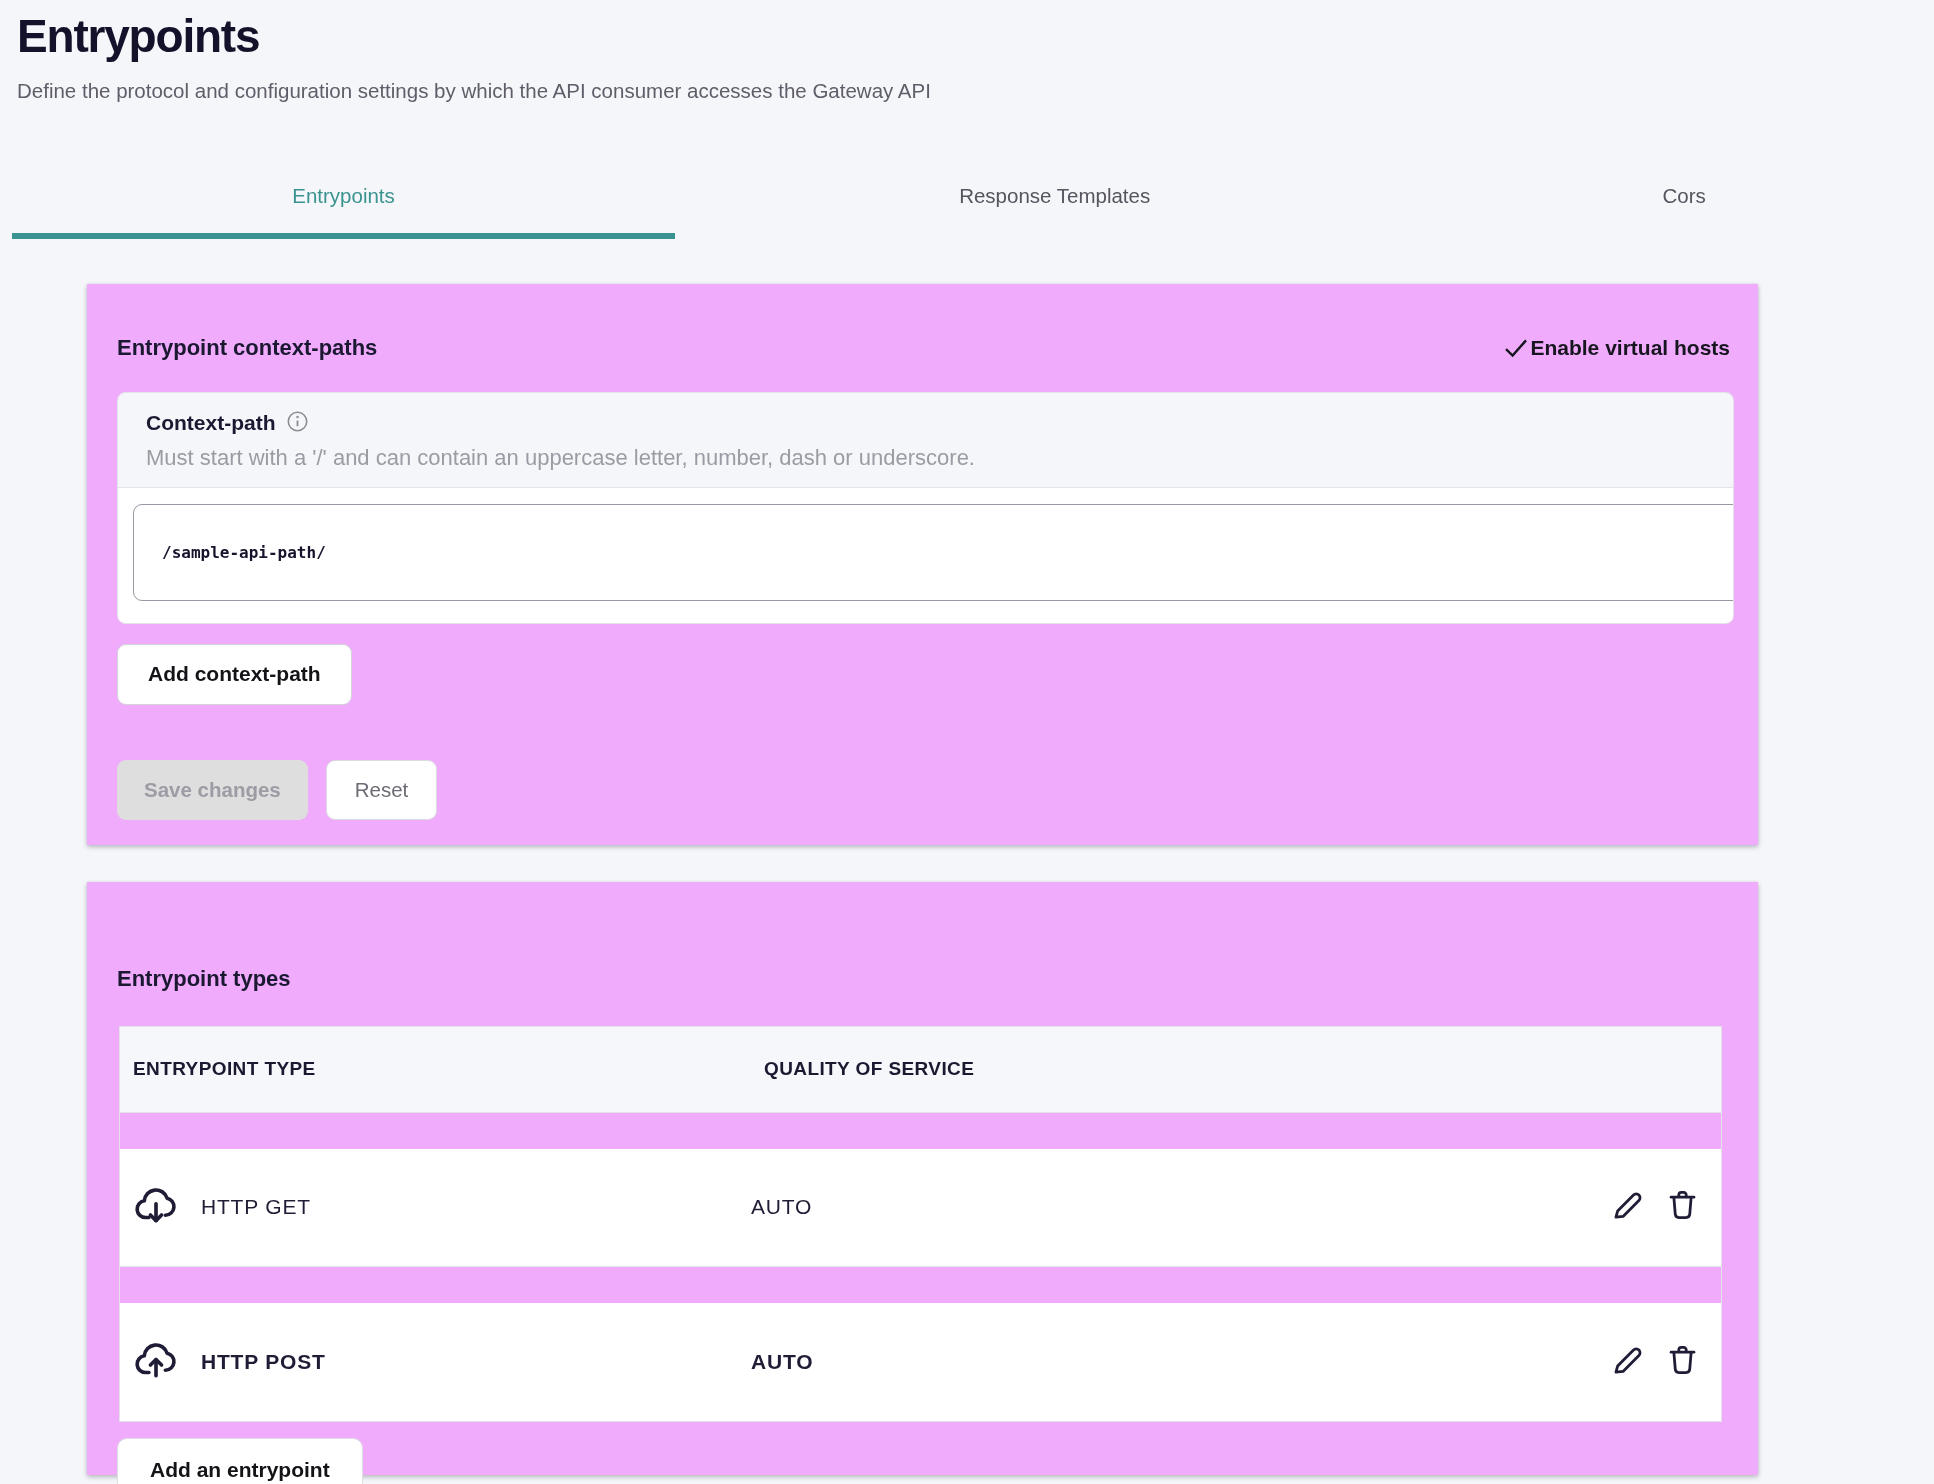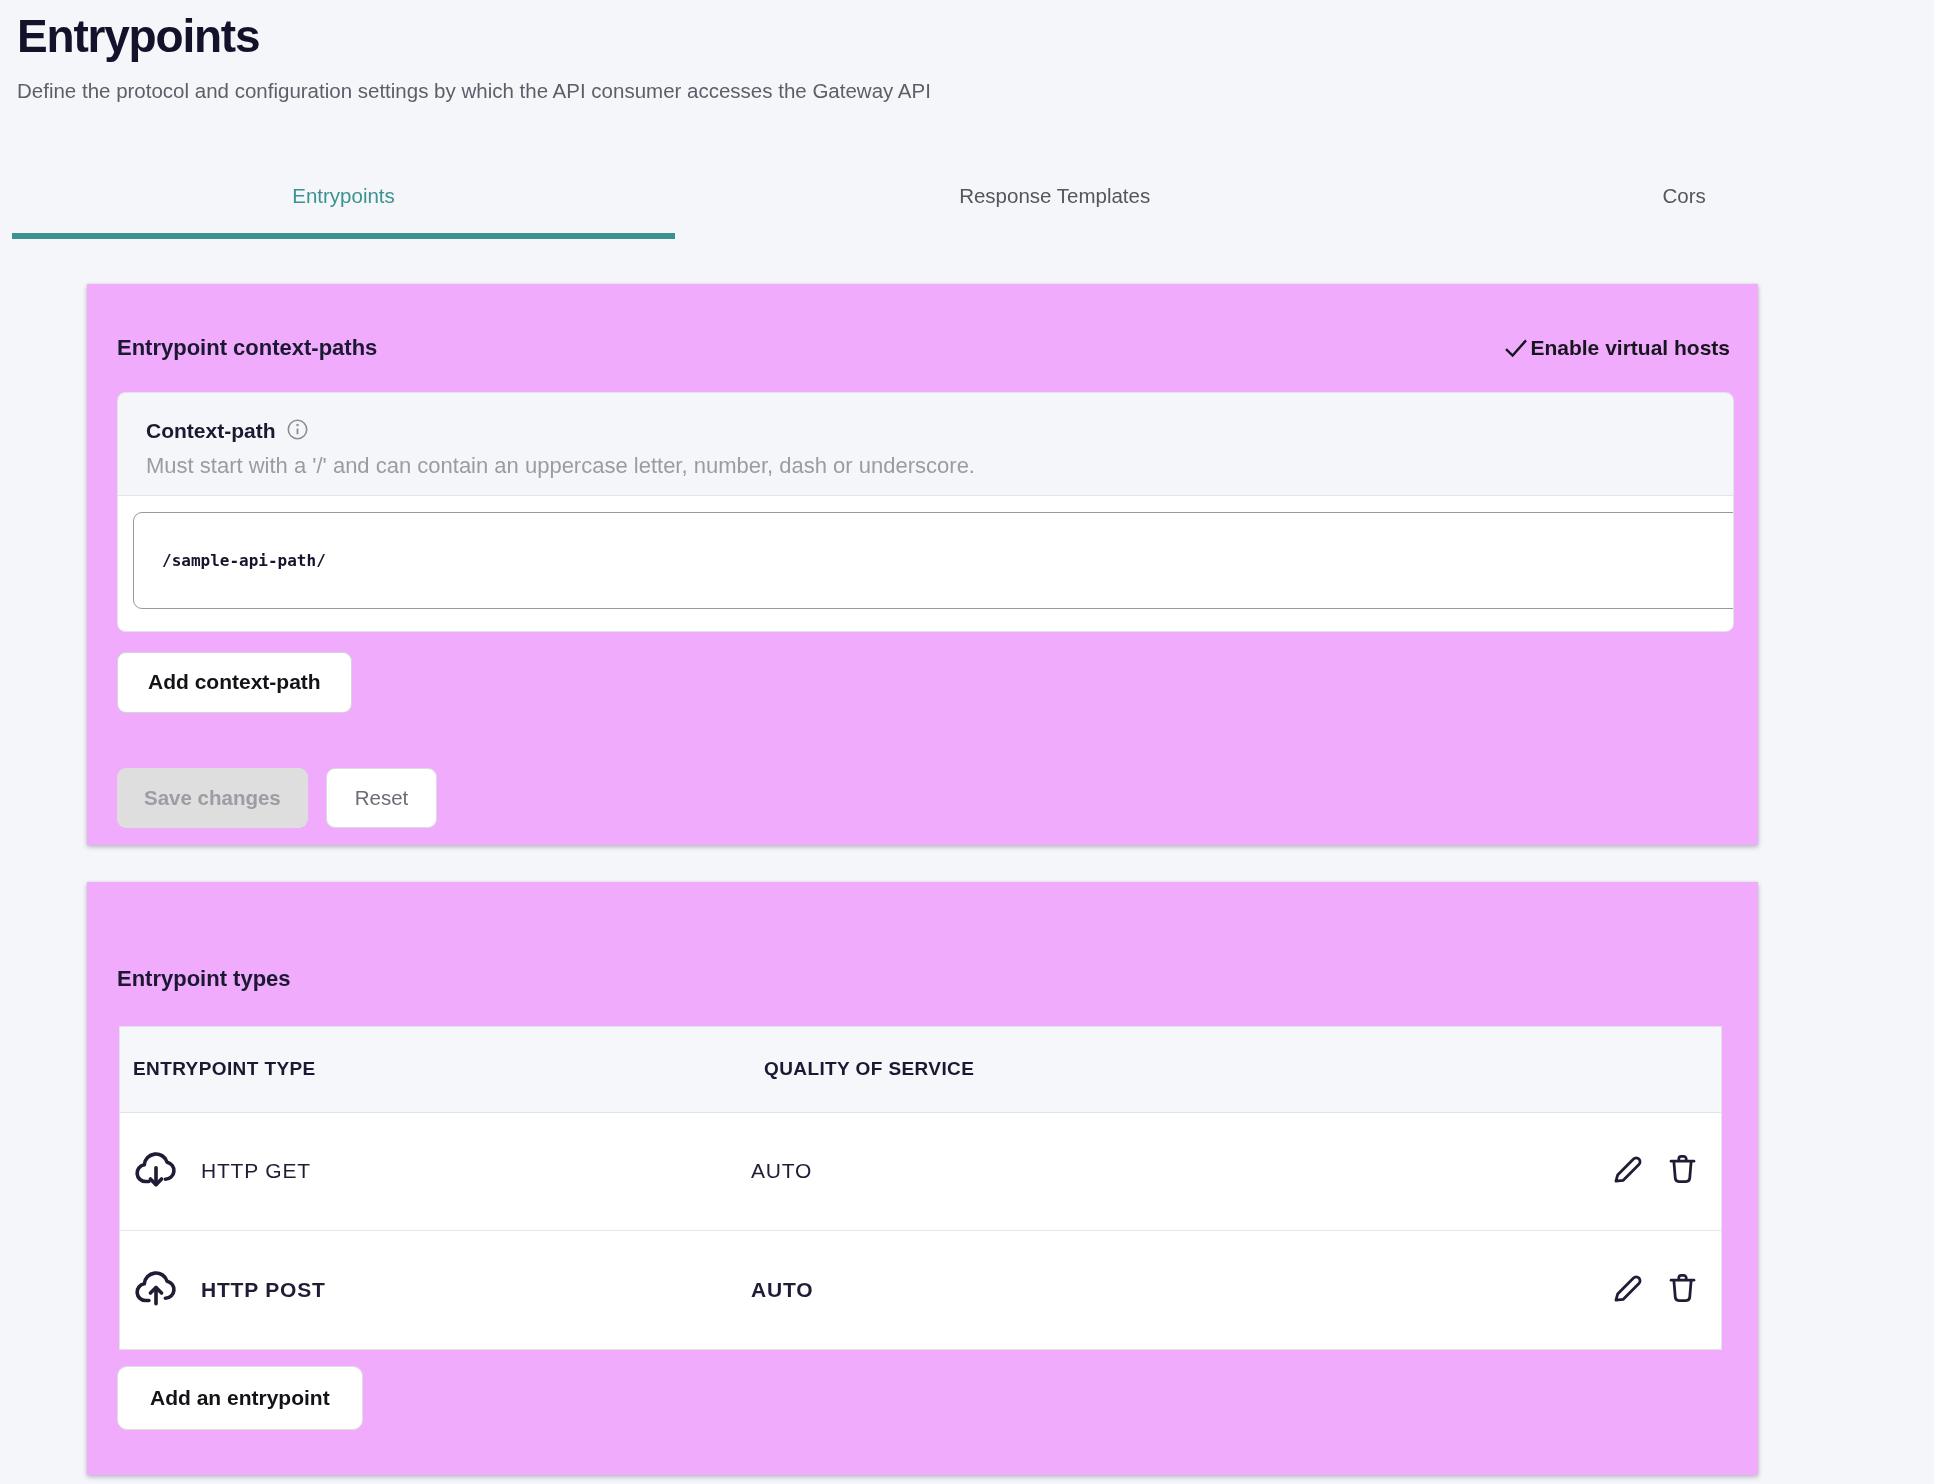--- a/index.html
+++ b/index.html
@@ -39,21 +39,21 @@
   .card-types   { margin-top:37px; height:593px; }
   .card-title { font-size:22px; font-weight:700; color:#1b1931; }
 
   
   .c1-head { display:flex; justify-content:space-between; align-items:center; padding:50px 28px 0 30px; }
   .vh-toggle { display:flex; align-items:center; gap:0; font-size:21px; font-weight:700; color:#17161f; cursor:pointer; }
   .vh-toggle svg { display:block; }
 
   .panel { margin:30px 24px 0 30px; border:1px solid #e3e4e9; border-radius:8px; overflow:hidden; }
   .panel-head { background:#f5f6fa; padding:17px 28px 16px; border-bottom:1px solid #e3e4e9; }
-  .panel-label-row { display:flex; align-items:center; gap:10px;margin-top:8px; }
+  .panel-label-row { display:flex; align-items:center; gap:10px; }
   .panel-label { font-size:21px; font-weight:700; color:#1b1931; }
   .info-icon { display:block; cursor:pointer; }
   .panel-hint { margin-top:8px; font-size:22px; color:#9b9ba4; }
   .panel-body { background:#fff; padding:16px 0 22px 15px; }
   .cp-input {
     width:1643px; height:97px; border:1.5px solid #989aa3; border-radius:9px;
     padding:0 28px; font-family:"DejaVu Sans Mono", monospace;
     font-size:16px; font-weight:700; color:#16142c; background:#fff; outline:none;
   }
 
@@ -75,21 +75,21 @@
 
   
   .c2-title { padding:84px 30px 0; }
   .ep-table { margin:34px 36px 0 32px; border:1px solid #e2e3e8; }
   .t-head, .t-row { display:grid; grid-template-columns:631px 1fr 240px; align-items:center; }
   .t-head {
     background:#f6f7fa; height:86px; border-bottom:1px solid #e2e3e8;
     font-size:19px; font-weight:700; letter-spacing:.4px; color:#1b1931;
   }
   .t-head .th { padding-left:13px; }
-  .t-row { height:118px; background:#fff; border-bottom:1px solid #e7e8ec; }
+  .t-row { height:118px; background:#fff; border-bottom:1px solid #e7e8ec;margin-top:36px; }
   .t-row:last-child { border-bottom:none;font-weight:bold; }
   .cell-type { display:flex; align-items:center; gap:22px; padding-left:13px; font-size:21px; letter-spacing:.8px; color:#1f1d35; }
   .cell-type svg { display:block; flex:none; }
   .cell-qos { font-size:21px; letter-spacing:.8px; color:#1f1d35; }
   .cell-actions { display:flex; align-items:center; justify-content:flex-end; gap:18px; padding-right:20px; }
   .icon-btn { background:none; border:none; padding:0; cursor:pointer; color:#1f1d35; display:flex; }
   .btn-add-entry {
     margin:16px 0 0 30px; height:64px; padding:0 32px; background:#fff;
     border:1px solid #dddee2; border-radius:10px;
     font-size:21px; font-weight:700; color:#141418;

